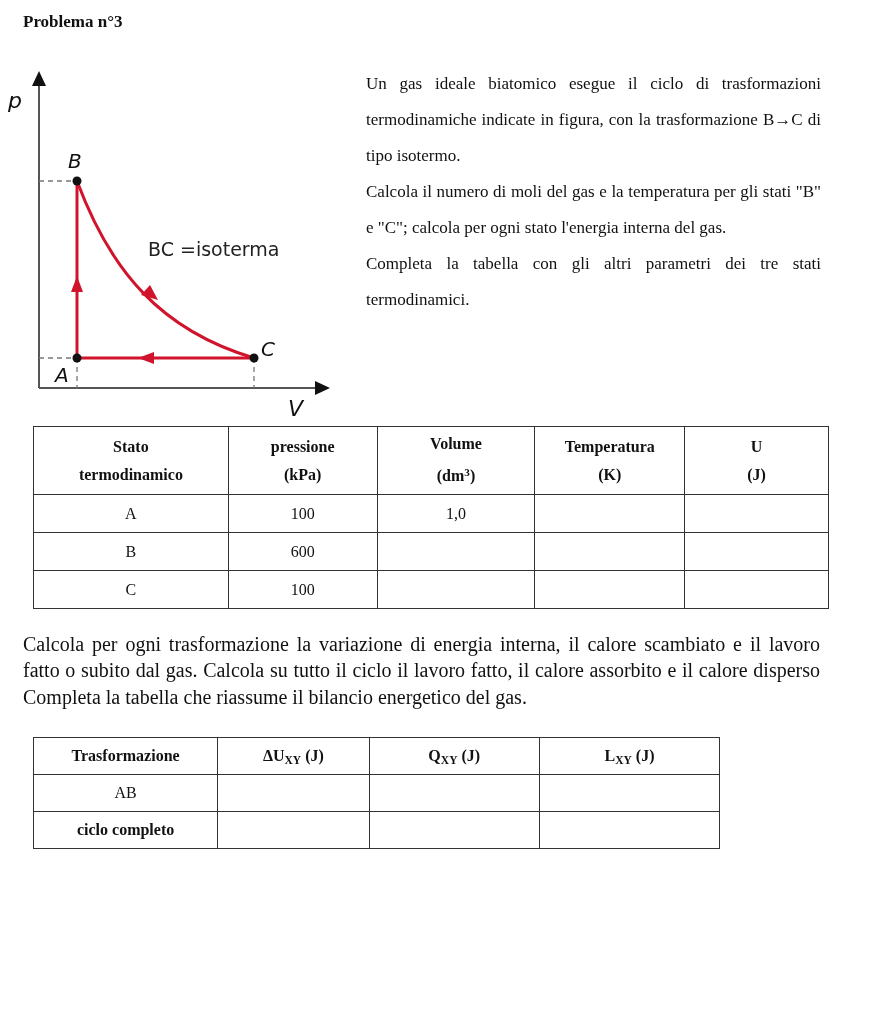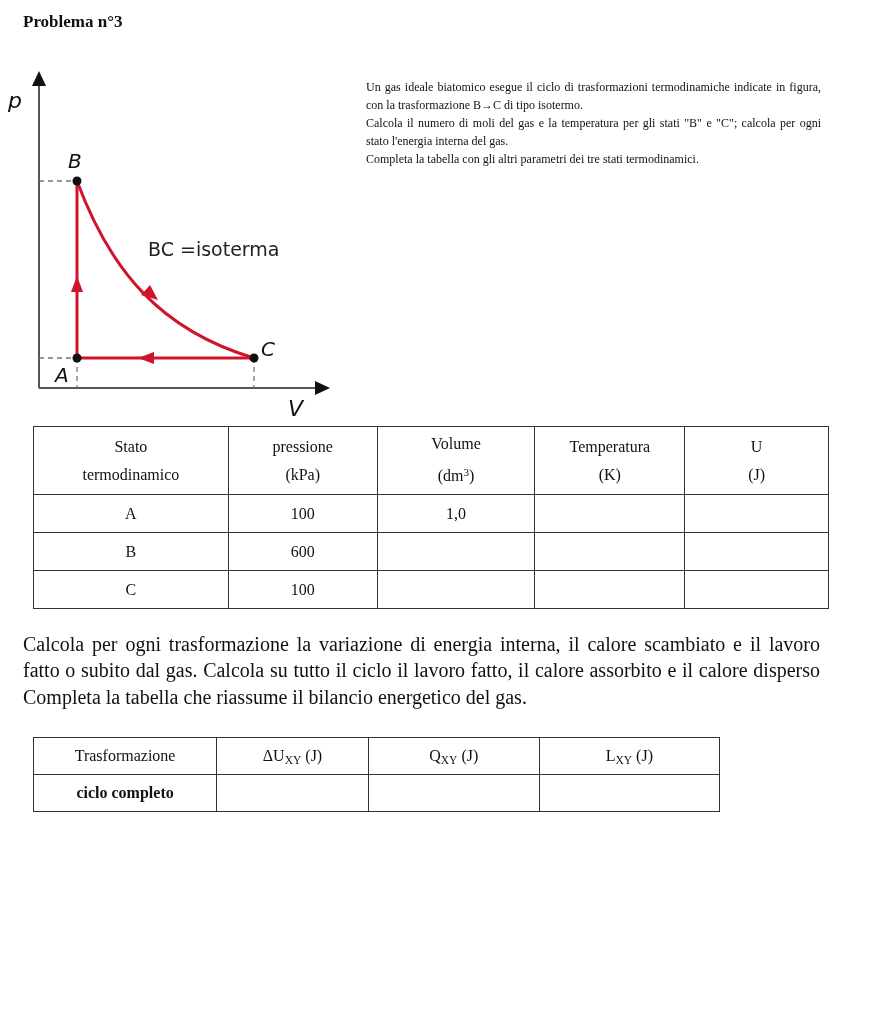--- a/index.html
+++ b/index.html
@@ -1,27 +1,27 @@
 <!DOCTYPE html>
 <html><head>
 <meta charset="utf-8">
 <style>
   html, body { margin:0; padding:0; background:#ffffff; }
   body { width:875px; height:1036px; position:relative; overflow:hidden;
          font-family:"Liberation Serif", serif; color:#111; }
   .abs { position:absolute; }
   #title { left:23px; top:12px; font-size:17px; font-weight:bold; }
   #diagram { left:0; top:60px; }
-  #intro { left:366px; top:66px; width:455px; font-size:12px; line-height:18px; text-align:justify;margin-top:12px; }
+  #intro { left:366px; top:66px; width:455px; font-size:17px; line-height:36px; text-align:justify; }
   #intro p { margin:0; }
   .sub { font-size:0.72em; vertical-align:-0.25em; }
   .sup { font-size:0.7em; vertical-align:0.45em; }
   table { border-collapse:collapse; position:absolute; font-size:16px; }
   td, th { border:1.5px solid #333; text-align:center; padding:0; }
-  th { font-weight:normal; }
+  th { font-weight:bold; }
   #t1 { left:33px; top:426px; width:796px; }
   #t1 th { height:67px; line-height:28px; }
   #t1 td { height:37px; }
   #para2 { left:23px; top:631px; width:797px; font-size:20px; line-height:26.4px; text-align:justify; }
   #t2 { left:33px; top:737px; width:687px; }
   #t2 th { height:36px; }
   #t2 td { height:36px; }
   .svgtext { font-family:"DejaVu Sans", sans-serif; }
 </style>
 </head>
@@ -116,19 +116,25 @@
       <col style="width:212px">
     </colgroup>
   <tbody>
       <tr>
     <th><span>Trasformazione</span></th>
     <th><span>ΔU</span><span class="sub">XY</span><span> (J)</span></th>
     <th><span>Q</span><span class="sub">XY</span><span> (J)</span></th>
     <th><span>L</span><span class="sub">XY</span><span> (J)</span></th>
   </tr>
   <tr>
+    <td>AB</td>
+    <td></td>
+    <td></td>
+    <td></td>
+  </tr>
+  <tr>
     <td style="font-weight:bold">ciclo completo</td>
     <td></td>
     <td></td>
     <td></td>
   </tr>
 </tbody>
   </table>
 
 </body></html>

